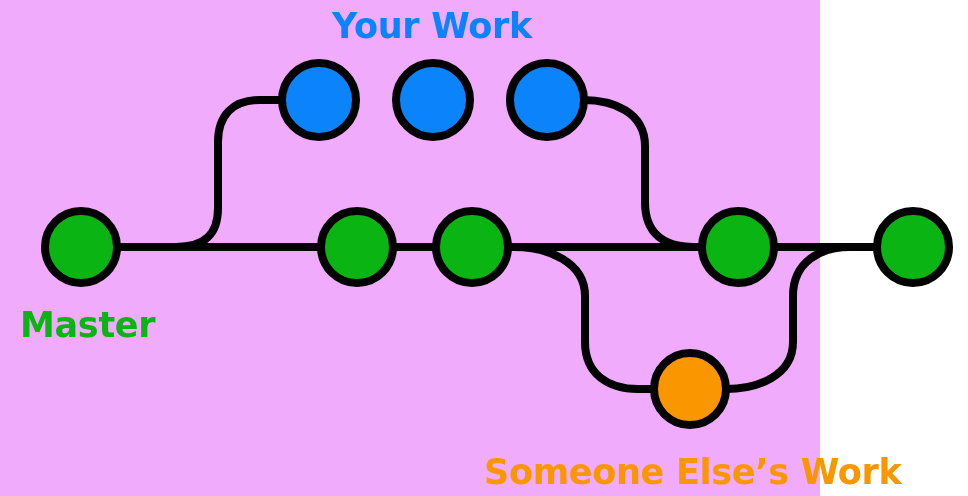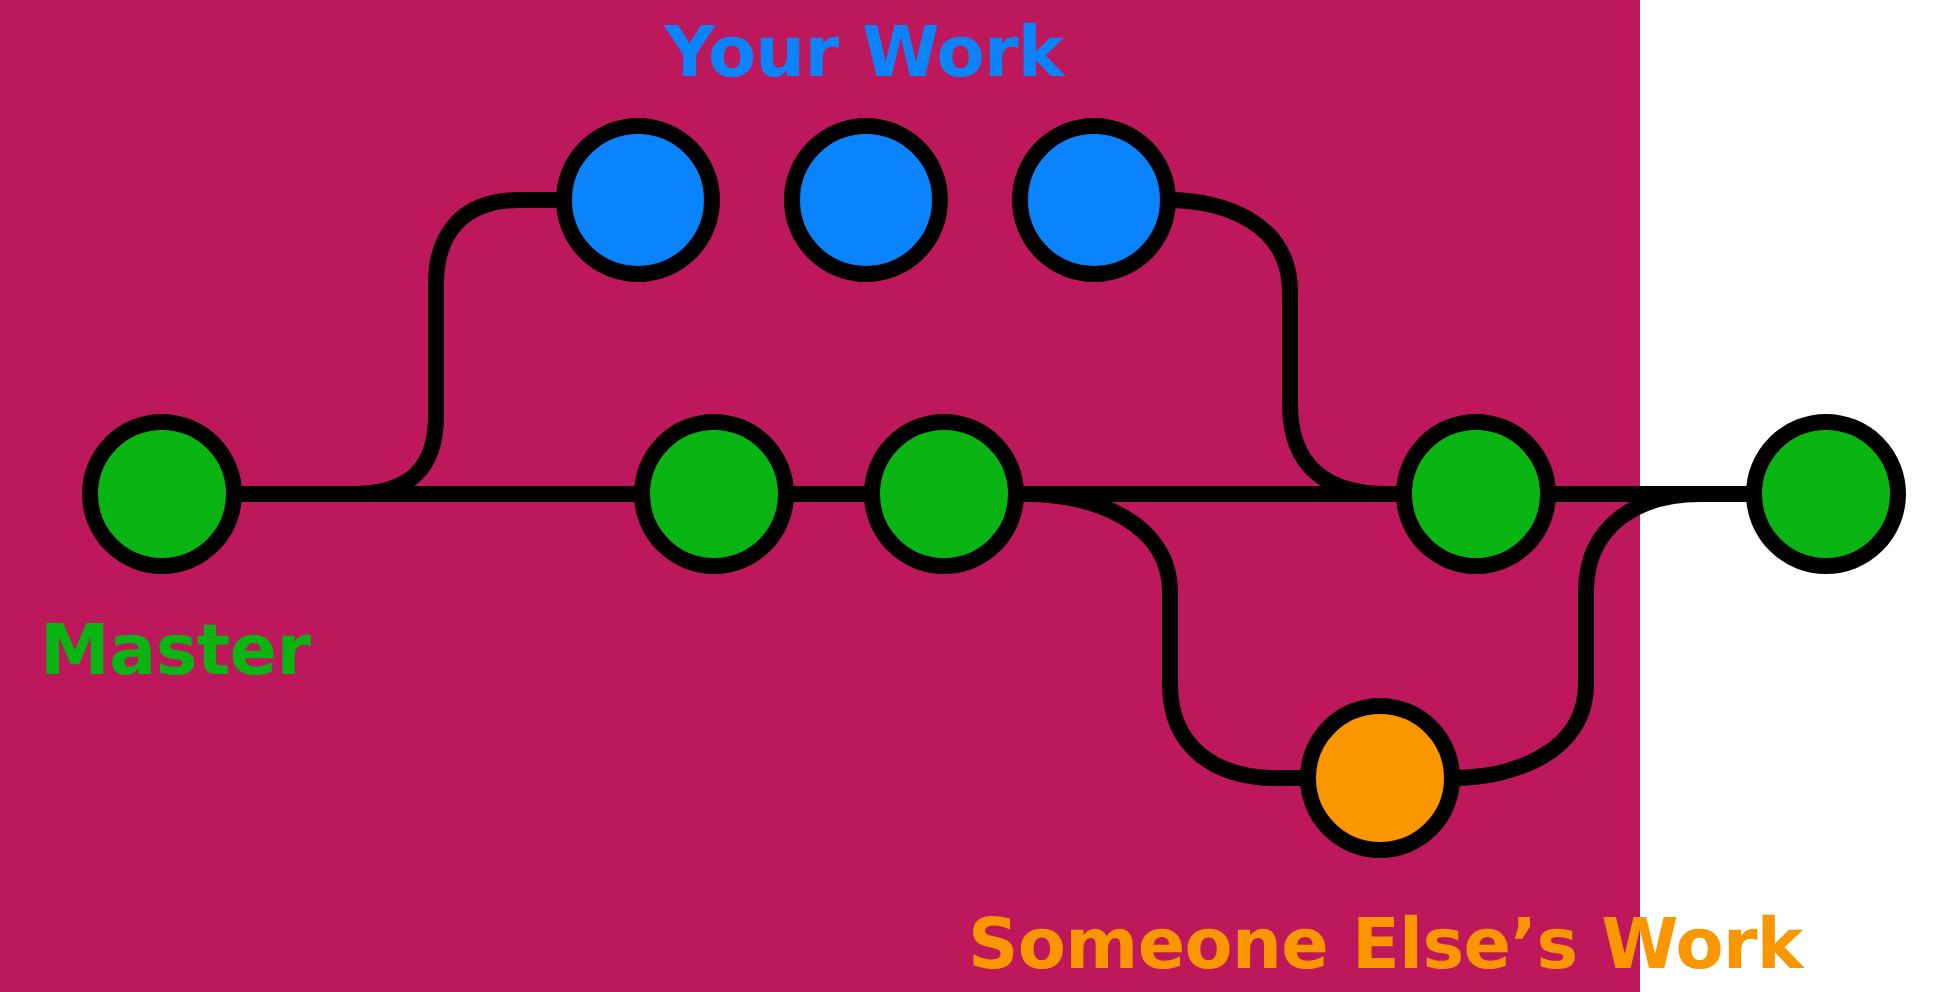--- a/index.html
+++ b/index.html
@@ -39,21 +39,21 @@
     font-size: 33px;
     letter-spacing: -0.3px;
   }
   .label-your-work { font-size: 35px; }
   .label-master { font-size: 35px; }
   .label-someone-else { font-size: 35px; }
 </style>
 </head>
 <body>
 
-<div id="diagram-root" style="width: 820px; height: 496px; background: #be185d;">
+<div id="diagram-root" style="width: 820px; height: 496px; background: #f0abfc;">
   <svg id="git-graph" viewBox="0 0 968 496" xmlns="http://www.w3.org/2000/svg">
     <g id="edges-layer">
         <path class="edge-path" d="M 110 247 L 884 247" stroke="#000000" stroke-width="8"></path>
         <path class="edge-path" d="M 176 247 C 205 247 218 234 218 208 L 218 142 C 218 116 232 100 260 100 L 284 100" stroke="#000000" stroke-width="8"></path>
         <path class="edge-path" d="M 583 100 C 613 100 645 112 645 146 L 645 202 C 645 234 664 247 694 247 L 703 247" stroke="#000000" stroke-width="8"></path>
         <path class="edge-path" d="M 514 247 C 548 247 585 262 585 296 L 585 342 C 585 374 608 389 638 389 L 654 389" stroke="#000000" stroke-width="8"></path>
         <path class="edge-path" d="M 726 389 C 757 389 793 376 793 342 L 793 296 C 793 262 820 247 850 247 L 878 247" stroke="#000000" stroke-width="8"></path>
       </g>
     <g id="commits-layer">
         <circle class="commit-node" cx="81" cy="247" r="36" fill="#09b413" stroke="#000000" stroke-width="8"></circle>

